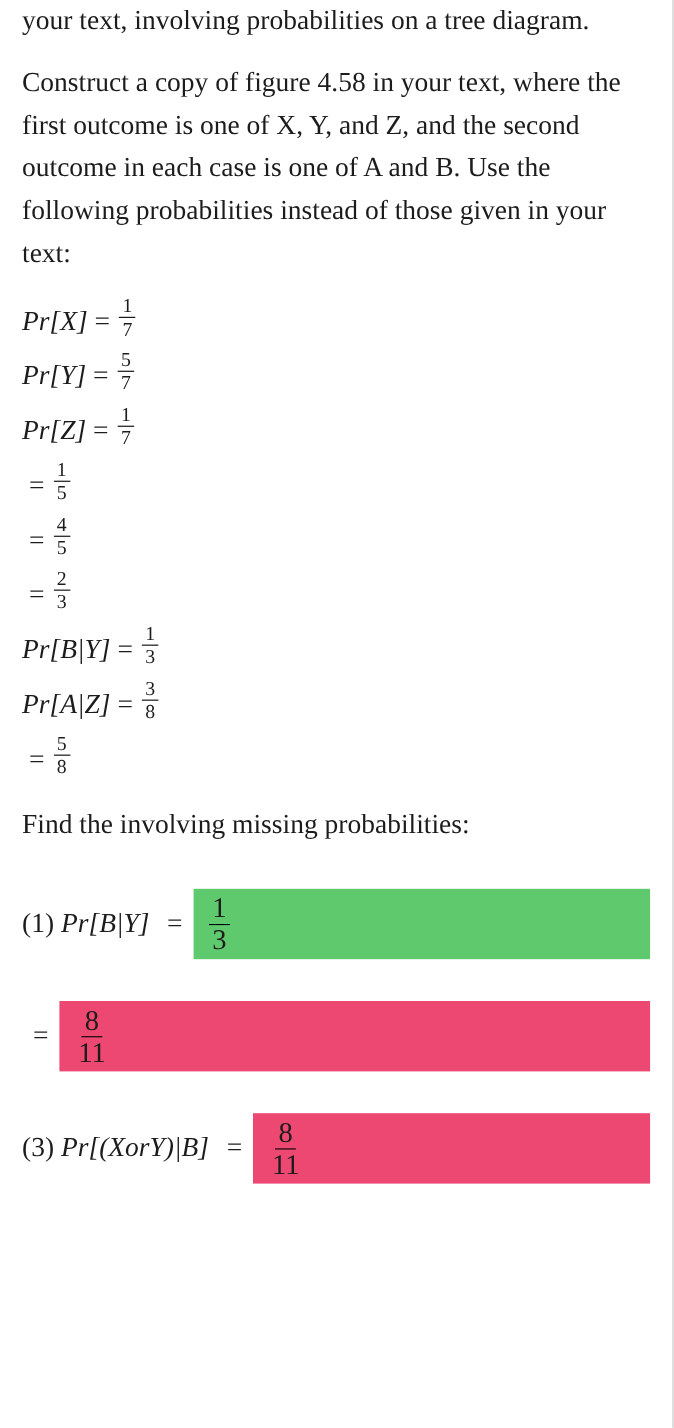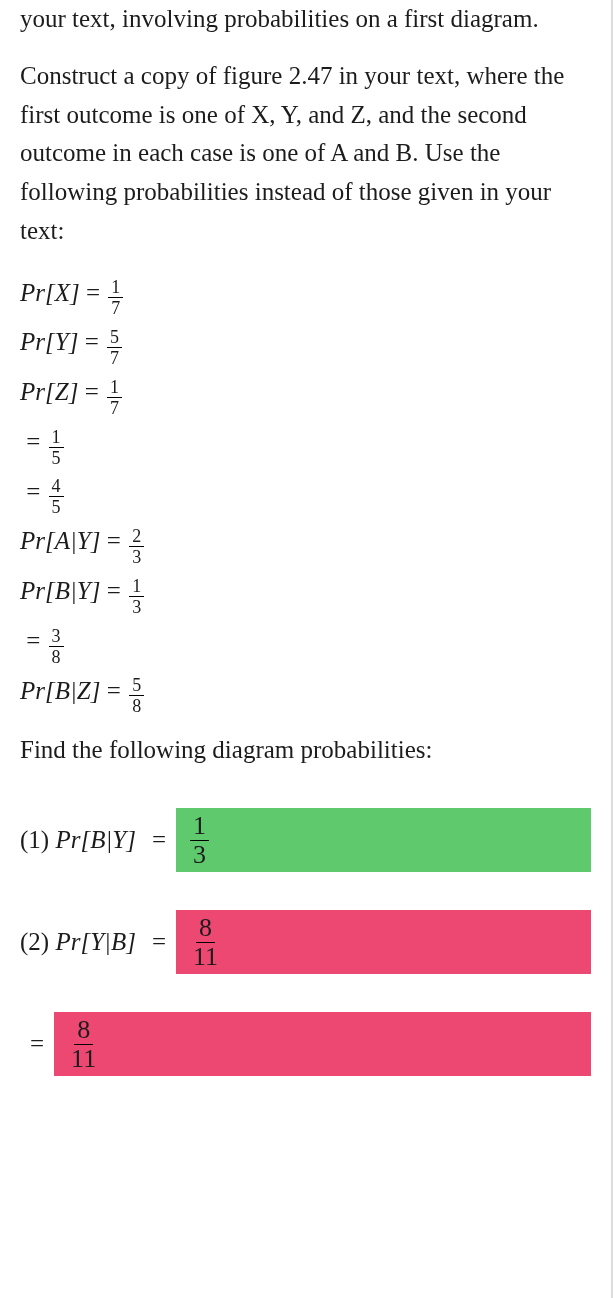--- a/index.html
+++ b/index.html
@@ -20,21 +20,21 @@
   }
   .para {
     margin: 0 0 18px 0;
   }
   .eq-block {
     margin: 12px 0 16px 0;
     line-height: 1.95;
   }
   .eq-line {
     display: flex;
-    align-items: flex-end;
+    align-items: flex-start;
     font-style: italic;
     margin: 1px 0;
     font-family: "Times New Roman", Georgia, serif;
     font-size: 25px;
   }
   .eq-line .up { font-style: normal; }
   .frac {
     display: inline-flex;
     flex-direction: column;
     align-items: center;
@@ -77,23 +77,23 @@
     align-items: center;
     padding-left: 12px;
     box-sizing: border-box;
   }
   .green { background: #5fc96d; }
   .pink  { background: #ec4872; }
 </style>
 </head>
 <body>
 
-<p class="para">your text, involving probabilities on a first diagram.</p>
-
-<p class="para">Construct a copy of figure 2.47 in your text, where the first outcome is one of X, Y, and Z, and the second outcome in each case is one of A and B. Use the following probabilities instead of those given in your text:</p>
+<p class="para">your text, involving probabilities on a tree diagram.</p>
+
+<p class="para">Construct a copy of figure 4.58 in your text, where the first outcome is one of X, Y, and Z, and the second outcome in each case is one of A and B. Use the following probabilities instead of those given in your text:</p>
 
 <div class="eq-block">
   <div class="eq-line">
     <span>Pr[X]</span>
     <span class="up">&nbsp;=&nbsp;</span>
     <span class="frac">
       <span class="num">1</span>
       <span class="den">7</span>
     </span>
   </div>
@@ -121,83 +121,82 @@
     </span>
   </div>
   <div class="eq-line">
     <span class="up">&nbsp;=&nbsp;</span>
     <span class="frac">
       <span class="num">4</span>
       <span class="den">5</span>
     </span>
   </div>
   <div class="eq-line">
-    <span>Pr[A|Y]</span>
     <span class="up">&nbsp;=&nbsp;</span>
     <span class="frac">
       <span class="num">2</span>
       <span class="den">3</span>
     </span>
   </div>
   <div class="eq-line">
     <span>Pr[B|Y]</span>
     <span class="up">&nbsp;=&nbsp;</span>
     <span class="frac">
       <span class="num">1</span>
       <span class="den">3</span>
     </span>
   </div>
   <div class="eq-line">
+    <span>Pr[A|Z]</span>
     <span class="up">&nbsp;=&nbsp;</span>
     <span class="frac">
       <span class="num">3</span>
       <span class="den">8</span>
     </span>
   </div>
   <div class="eq-line">
-    <span>Pr[B|Z]</span>
     <span class="up">&nbsp;=&nbsp;</span>
     <span class="frac">
       <span class="num">5</span>
       <span class="den">8</span>
     </span>
   </div>
 </div>
 
-<p class="para">Find the following diagram probabilities:</p>
+<p class="para">Find the involving missing probabilities:</p>
 
 <div class="answer-row">
   <span class="lhs">
     <span class="paren">(1)</span>
     <span>Pr[B|Y]</span>
   </span>
   <span class="eq-sign">=</span>
   <span class="ans-box green">
     <span class="frac big">
       <span class="num">1</span>
       <span class="den">3</span>
-    </span>
-  </span>
-</div>
-
-<div class="answer-row">
-  <span class="lhs">
-    <span class="paren">(2)</span>
-    <span>Pr[Y|B]</span>
-  </span>
-  <span class="eq-sign">=</span>
-  <span class="ans-box pink">
-    <span class="frac big">
-      <span class="num">8</span>
-      <span class="den">11</span>
     </span>
   </span>
 </div>
 
 <div class="answer-row">
   <span class="eq-sign">=</span>
   <span class="ans-box pink">
     <span class="frac big">
       <span class="num">8</span>
       <span class="den">11</span>
     </span>
   </span>
 </div>
 
+<div class="answer-row">
+  <span class="lhs">
+    <span class="paren">(3)</span>
+    <span>Pr[(XorY)|B]</span>
+  </span>
+  <span class="eq-sign">=</span>
+  <span class="ans-box pink">
+    <span class="frac big">
+      <span class="num">8</span>
+      <span class="den">11</span>
+    </span>
+  </span>
+</div>
+
 </body></html>

